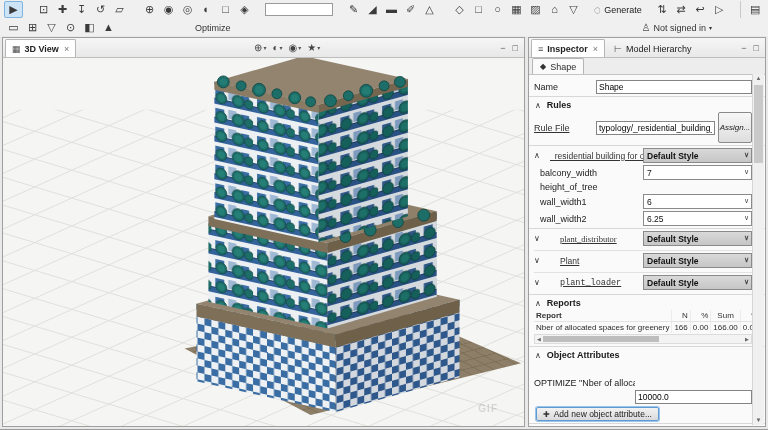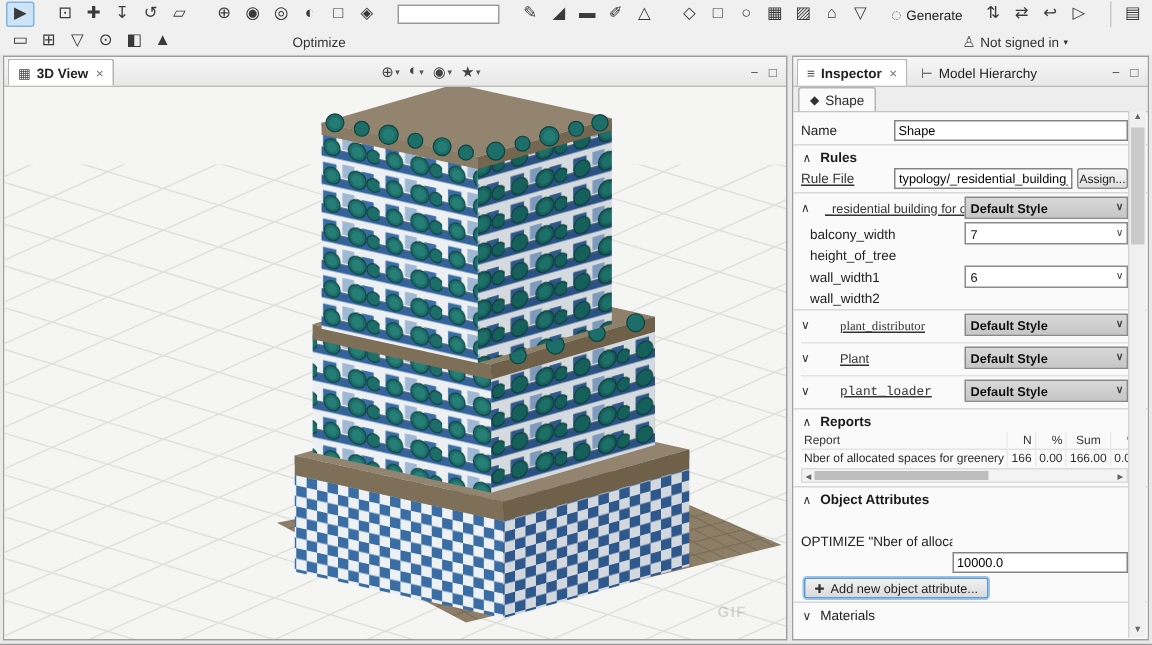--- a/index.html
+++ b/index.html
@@ -58,40 +58,40 @@
                 align-items:flex-end;padding-left:3px;flex:0 0 16px;}
   .shape-tab{display:flex;align-items:center;height:15px;background:#fafafa;border:1px solid #b5b5b5;
              border-bottom:none;border-radius:2px 2px 0 0;padding:0 7px;}
   .shape-tab .ticn{font-size:8px;margin-right:4px;color:#333;}
   .icontent{flex:1;overflow:hidden;padding:3px 13px 0 5px;position:relative;background:#fafafa;}
   .irow{display:flex;align-items:center;margin:2px 0;}
   .ilabel{width:62px;flex:0 0 62px;color:#222;}
   .ilink{color:#333;text-decoration:underline;cursor:pointer;}
   .ifield{flex:1;height:12px;border:1px solid #848484;background:#fff;font-size:8.5px;
           padding:0 2px;font-family:"Liberation Sans",sans-serif;min-width:0;}
-  .ibtn{flex:0 0 34px;height:14px;margin-left:3px;font-size:8px;border:1px solid #8a8a8a;
+  .ibtn{flex:0 0 34px;height:31px;margin-left:3px;font-size:8px;border:1px solid #8a8a8a;
         background:linear-gradient(#f7f7f7,#dedede);border-radius:2px;color:#222;
-        font-family:"Liberation Sans",sans-serif;padding:0;}
+        font-family:"Liberation Sans",sans-serif;padding:0;font-style:italic;}
   .divider{border:none;border-top:1px solid #d8d8d8;margin:2px -13px 2px -5px;}
   .sechead{display:flex;align-items:center;font-weight:bold;color:#1a1a1a;margin:3px 0 2px 1px;}
   .sechead .caret{font-weight:normal;font-size:8px;margin-right:6px;color:#333;}
   .grow{display:flex;align-items:center;margin:2px 0;}
   .grow .caret{width:16px;font-size:8px;color:#333;}
   .grow .glink{flex:1;color:#333;text-decoration:underline;font-size:8.5px;
                white-space:nowrap;overflow:hidden;}
   .dd{position:relative;height:13px;border:1px solid #8a8a8a;display:flex;align-items:center;
       padding:0 12px 0 3px;font-size:8.5px;color:#111;}
   .dd .arr{position:absolute;right:2px;top:2px;font-size:7px;color:#444;}
   .dd.gray{background:linear-gradient(#d9d9d9,#c6c6c6);width:92px;flex:0 0 92px;font-weight:bold;}
   .dd.white{background:#fff;width:92px;flex:0 0 92px;}
   .attr-label{flex:1;padding-left:6px;color:#222;}
 
   .rep-table{width:100%;border-collapse:collapse;margin-top:1px;}
   .rep-table td,.rep-table th{font-size:8px;padding:1px 2px;white-space:nowrap;overflow:hidden;}
-  .rep-table th{text-align:left;font-weight:normal;color:#333;border-bottom:1px solid #e3e3e3;}
+  .rep-table th{text-align:left;font-weight:bold;color:#333;border-bottom:1px solid #e3e3e3;}
   .rep-table .num{text-align:right;border-left:1px solid #ececec;}
   .rep-table th.num{font-weight:normal;}
   .hscroll{height:8px;display:flex;align-items:center;background:#f3f3f3;border:1px solid #dcdcdc;
            margin-top:1px;}
   .hscroll .harr{font-size:5px;color:#666;width:8px;text-align:center;}
   .hscroll .htrack{flex:1;height:6px;position:relative;}
   .hscroll .hthumb{position:absolute;left:0;top:0;height:6px;width:58%;background:#bdbdbd;}
 
   .oa-label{flex:1;color:#222;white-space:nowrap;overflow:hidden;}
   .oa-field{flex:0 0 104px;height:12px;border:1px solid #848484;background:#fff;font-size:8.5px;
@@ -429,20 +429,24 @@
             </div>
             <div class="grow">
               <span class="attr-label">wall_width1</span>
               <div class="dd white">
                 <span>6</span>
                 <span class="arr">∨</span>
               </div>
             </div>
             <div class="grow">
               <span class="attr-label">wall_width2</span>
+              <div class="dd white">
+                <span>6.25</span>
+                <span class="arr">∨</span>
+              </div>
             </div>
           </div>
         <hr class="divider">
         <div id="subgroup-rows">
             <div class="grow" style="padding-bottom: 2px;">
               <span class="caret">∨</span>
               <span class="glink" style="padding-left:10px;font-family:Liberation Serif, serif;">plant_distributor</span>
               <div class="dd gray">
                 <span>Default Style</span>
                 <span class="arr">∨</span>

